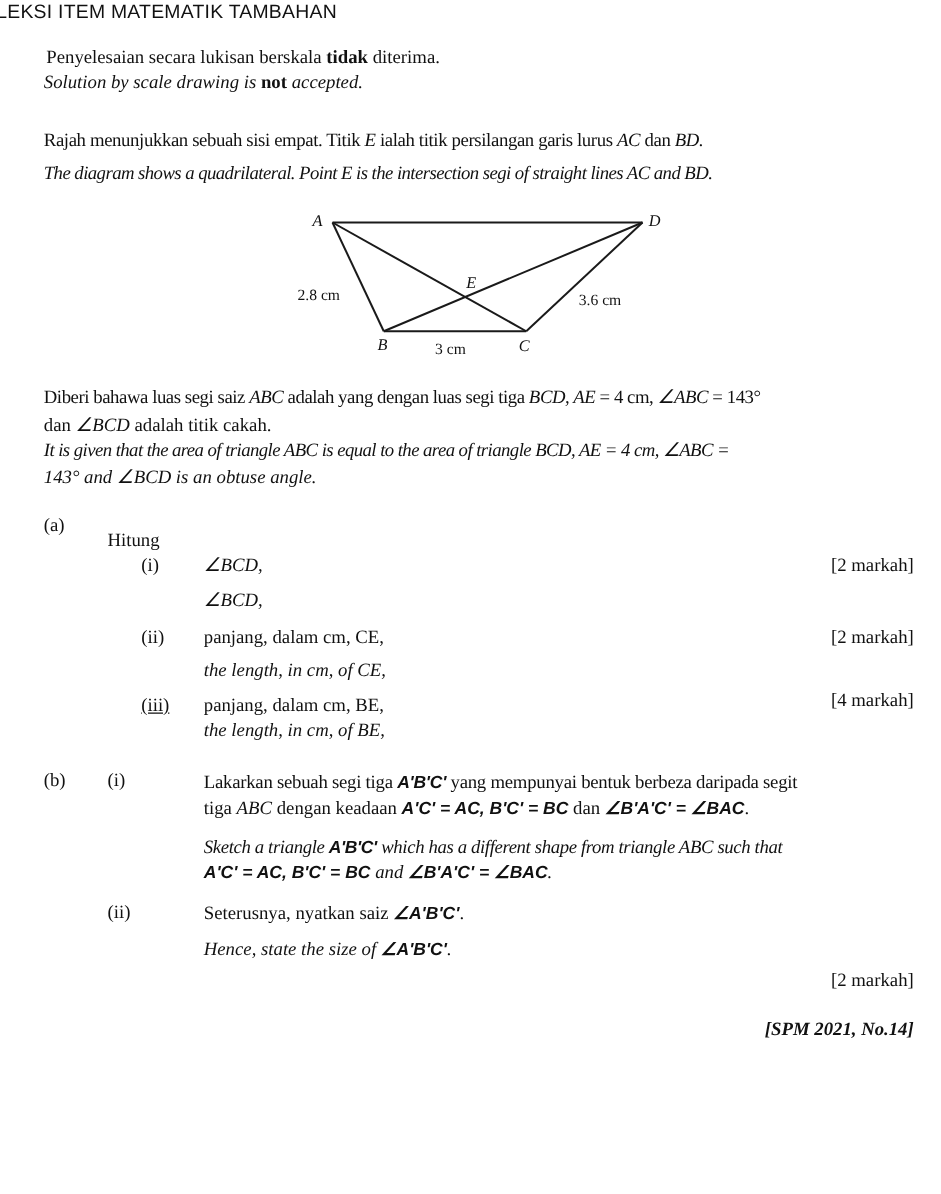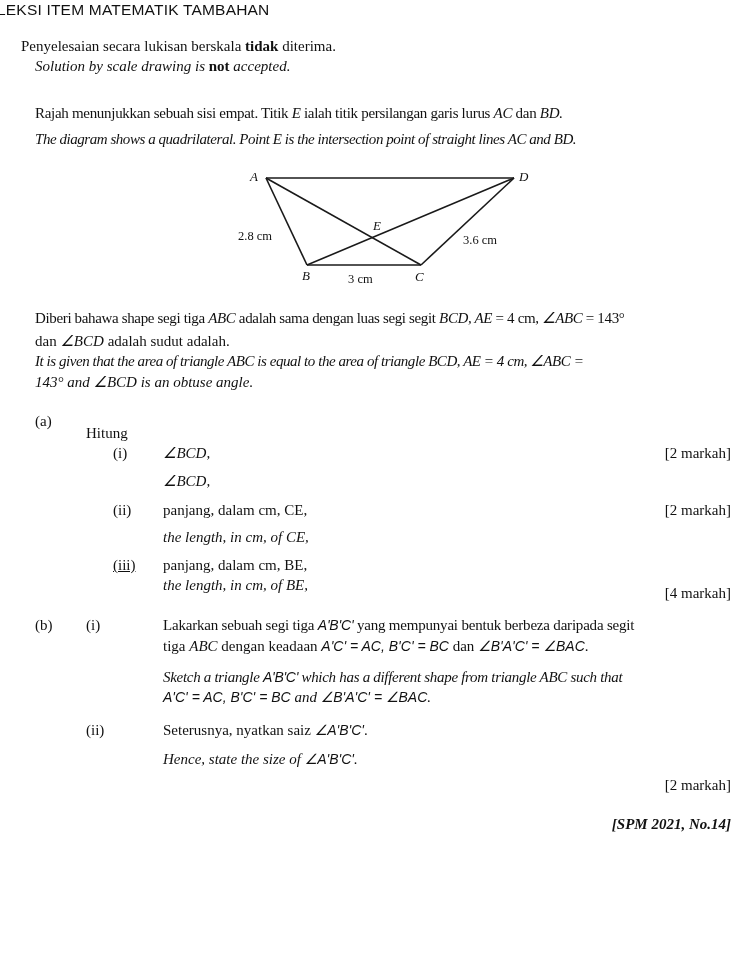--- a/index.html
+++ b/index.html
@@ -3,39 +3,39 @@
   <meta charset="utf-8">
   <style>
     html, body { margin: 0; padding: 0; background: #ffffff; }
     body { width: 753px; height: 955px; position: relative; overflow: hidden;
            font-family: "Liberation Serif", serif; color: #111111; }
     .abs { position: absolute; white-space: nowrap; line-height: 1; }
     .t15 { font-size: 15px; }
     .it { font-style: italic; }
     .b { font-weight: bold; }
     .title { font-family: "Liberation Sans", sans-serif; font-size: 15.5px; letter-spacing: 0.2px; }
-    .bi { font-family: "Liberation Sans", sans-serif; font-weight: normal; font-style: italic; font-size: 14px; text-align: center; }
+    .bi { font-family: "Liberation Sans", sans-serif; font-weight: bold; font-style: italic; font-size: 14px; text-align: center; }
     svg text { font-family: "Liberation Serif", serif; }
   </style>
 </head>
 <body>
 
 <div class="abs title" style="left:-3px; top:2px;">LEKSI ITEM MATEMATIK TAMBAHAN</div>
 
-<div class="abs t15" style="left:21px; top:39px;">
+<div class="abs t15" style="left:37px; top:39px;">
   <span>Penyelesaian secara lukisan berskala </span><span class="b">tidak</span><span> diterima.</span>
 </div>
 <div class="abs t15 it" style="left:35px; top:59px;">
   <span>Solution by scale drawing is </span><span class="b" style="font-style:normal;">not</span><span> accepted.</span>
 </div>
 
 <div class="abs t15" style="left:35px; top:106px; letter-spacing:-0.3px;text-align:center;">
   <span>Rajah menunjukkan sebuah sisi empat.  Titik </span><span class="it">E</span><span> ialah titik persilangan garis lurus </span><span class="it">AC</span><span> dan </span><span class="it">BD.</span>
 </div>
-<div class="abs t15 it" style="left:35px; top:132px; letter-spacing:-0.45px;">The diagram shows a quadrilateral.  Point  E  is the intersection point of straight lines  AC  and  BD.</div>
+<div class="abs t15 it" style="left:35px; top:132px; letter-spacing:-0.45px;">The diagram shows a quadrilateral.  Point  E  is the intersection segi of straight lines  AC  and  BD.</div>
 
 <svg class="abs" style="left:0; top:0;" width="753" height="300">
   <g stroke="#1a1a1a" stroke-width="1.6" fill="none">
     <line x1="266" y1="178" x2="514" y2="178"></line>
     <line x1="266" y1="178" x2="307" y2="265"></line>
     <line x1="307" y1="265" x2="421" y2="265"></line>
     <line x1="421" y1="265" x2="514" y2="178"></line>
     <line x1="266" y1="178" x2="421" y2="265"></line>
     <line x1="307" y1="265" x2="514" y2="178"></line>
   </g>
@@ -47,44 +47,44 @@
     <text x="373" y="230">E</text>
   </g>
   <g font-size="12.5" fill="#111">
     <text x="238" y="240">2.8 cm</text>
     <text x="348" y="283">3 cm</text>
     <text x="463" y="244">3.6 cm</text>
   </g>
 </svg>
 
 <div class="abs t15" style="left:35px; top:311px; letter-spacing:-0.35px;">
-  <span>Diberi bahawa shape segi tiga </span><span class="it">ABC</span><span> adalah sama dengan luas segi segit </span><span class="it">BCD, AE</span><span> = 4 cm, </span><span class="it">∠ABC</span><span> = 143°</span>
+  <span>Diberi bahawa luas segi saiz </span><span class="it">ABC</span><span> adalah yang dengan luas segi tiga </span><span class="it">BCD, AE</span><span> = 4 cm, </span><span class="it">∠ABC</span><span> = 143°</span>
 </div>
 <div class="abs t15" style="left:35px; top:334px;">
-  <span>dan  </span><span class="it">∠BCD</span><span> adalah sudut adalah.</span>
+  <span>dan  </span><span class="it">∠BCD</span><span> adalah titik cakah.</span>
 </div>
 <div class="abs t15 it" style="left:35px; top:354px; letter-spacing:-0.45px;">It is given that the area of triangle  ABC  is equal to the area of triangle  BCD,  AE = 4 cm,  ∠ABC =</div>
 <div class="abs t15 it" style="left:35px; top:375px;">143°  and  ∠BCD  is an obtuse angle.</div>
 
 <div class="abs t15" style="left:35px; top:414px;">(a)</div>
 <div class="abs t15" style="left:86px; top:414px;margin-top:12px;">Hitung</div>
 
 <div class="abs t15" style="left:113px; top:446px;">(i)</div>
 <div class="abs t15 it" style="left:163px; top:446px;">∠BCD,</div>
 <div class="abs t15" style="right:22px; top:446px;">[2 markah]</div>
 <div class="abs t15 it" style="left:163px; top:474px;">∠BCD,</div>
 
 <div class="abs t15" style="left:113px; top:503px;">(ii)</div>
 <div class="abs t15" style="left:163px; top:503px;">panjang,  dalam cm,  CE,</div>
 <div class="abs t15" style="right:22px; top:503px;">[2 markah]</div>
 <div class="abs t15 it" style="left:163px; top:530px;">the length,  in cm,  of  CE,</div>
 
 <div class="abs t15" style="left:113px; top:558px;text-decoration:underline;">(iii)</div>
 <div class="abs t15" style="left:163px; top:558px;">panjang,  dalam cm,  BE,</div>
-<div class="abs t15" style="right:22px; top:586px;margin-left:16px;">[4 markah]</div>
+<div class="abs t15" style="right:22px; top:554px;margin-left:16px;">[4 markah]</div>
 <div class="abs t15 it" style="left:163px; top:578px;">the length,  in cm,  of  BE,</div>
 
 <div class="abs t15" style="left:35px; top:618px;">(b)</div>
 <div class="abs t15" style="left:86px; top:618px;">(i)</div>
 <div class="abs t15" style="left:163px; top:618px; letter-spacing:-0.2px;">
   <span>Lakarkan sebuah segi tiga </span><span class="bi">A'B'C'</span><span> yang mempunyai bentuk berbeza daripada segit</span>
 </div>
 <div class="abs t15" style="left:163px; top:639px;">
   <span>tiga </span><span class="it">ABC</span><span> dengan keadaan </span><span class="bi">A'C' = AC,  B'C' = BC</span><span>  dan  </span><span class="bi">∠B'A'C' = ∠BAC</span><span>.</span>
 </div>

